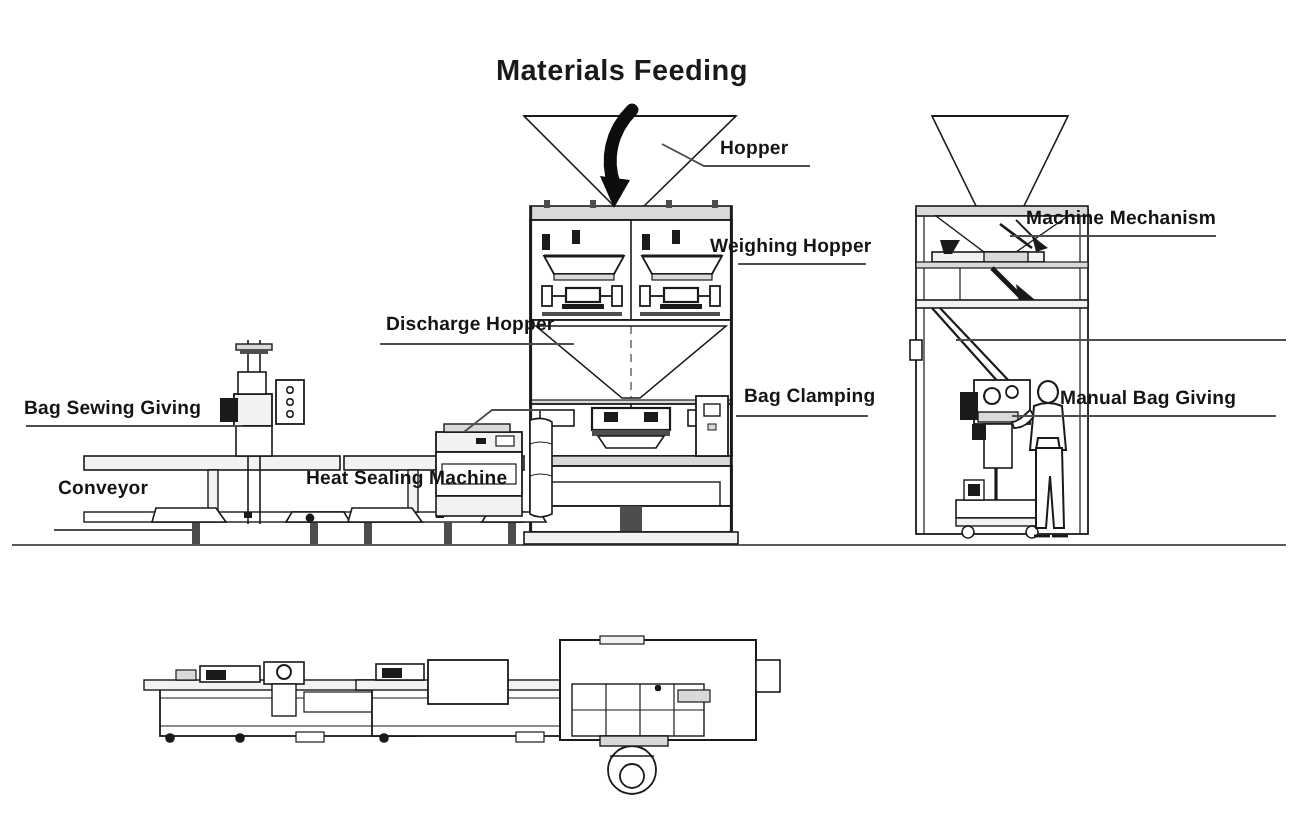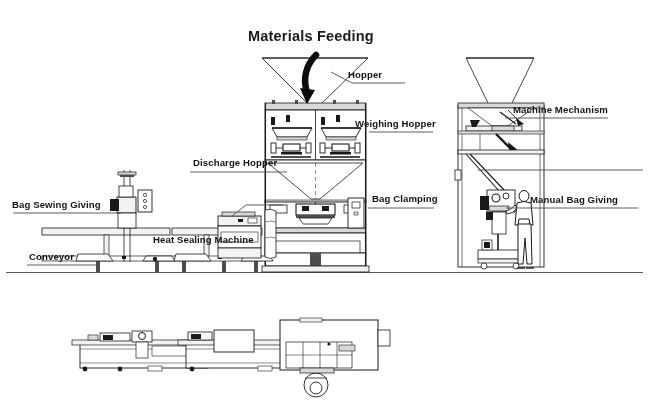--- a/index.html
+++ b/index.html
@@ -324,32 +324,32 @@
   </g>
 
   <g>
     <path d="M316,55 C305,66 303,80 307,92" stroke="#0d0d0d" stroke-width="6.5" fill="none" stroke-linecap="round"></path>
     <polygon points="300,88 315,90 307,104" fill="#0d0d0d"></polygon>
   </g>
 </svg>
 
 <div class="ttl" style="left:248px; top:28px;">Materials  Feeding</div>
 
-<div class="lbl" style="left:348px; top:69px;">Hopper</div>
+<div class="lbl" style="left:360px; top:69px;">Hopper</div>
 
 <div class="lbl" style="left:355px; top:118px;">Weighing Hopper</div>
 
 <div class="lbl" style="left:193px; top:157px;text-align:right;">Discharge Hopper</div>
 
 <div class="lbl" style="left:372px; top:193px;">Bag Clamping</div>
 
 <div class="lbl" style="left:12px; top:199px;">Bag Sewing Giving</div>
 
 <div class="lbl" style="left:153px; top:197px;margin-top:37px;">Heat Sealing Machine</div>
 
-<div class="lbl" style="left:29px; top:251px;">Conveyor</div>
+<div class="lbl" style="left:29px; top:239px;">Conveyor</div>
 
 <div class="lbl" style="left:513px; top:104px;">Machine Mechanism</div>
 
 
 <div class="lbl" style="left:530px; top:194px;text-align:right;">Manual Bag Giving</div>
 
 </div>
 
 </body></html>

